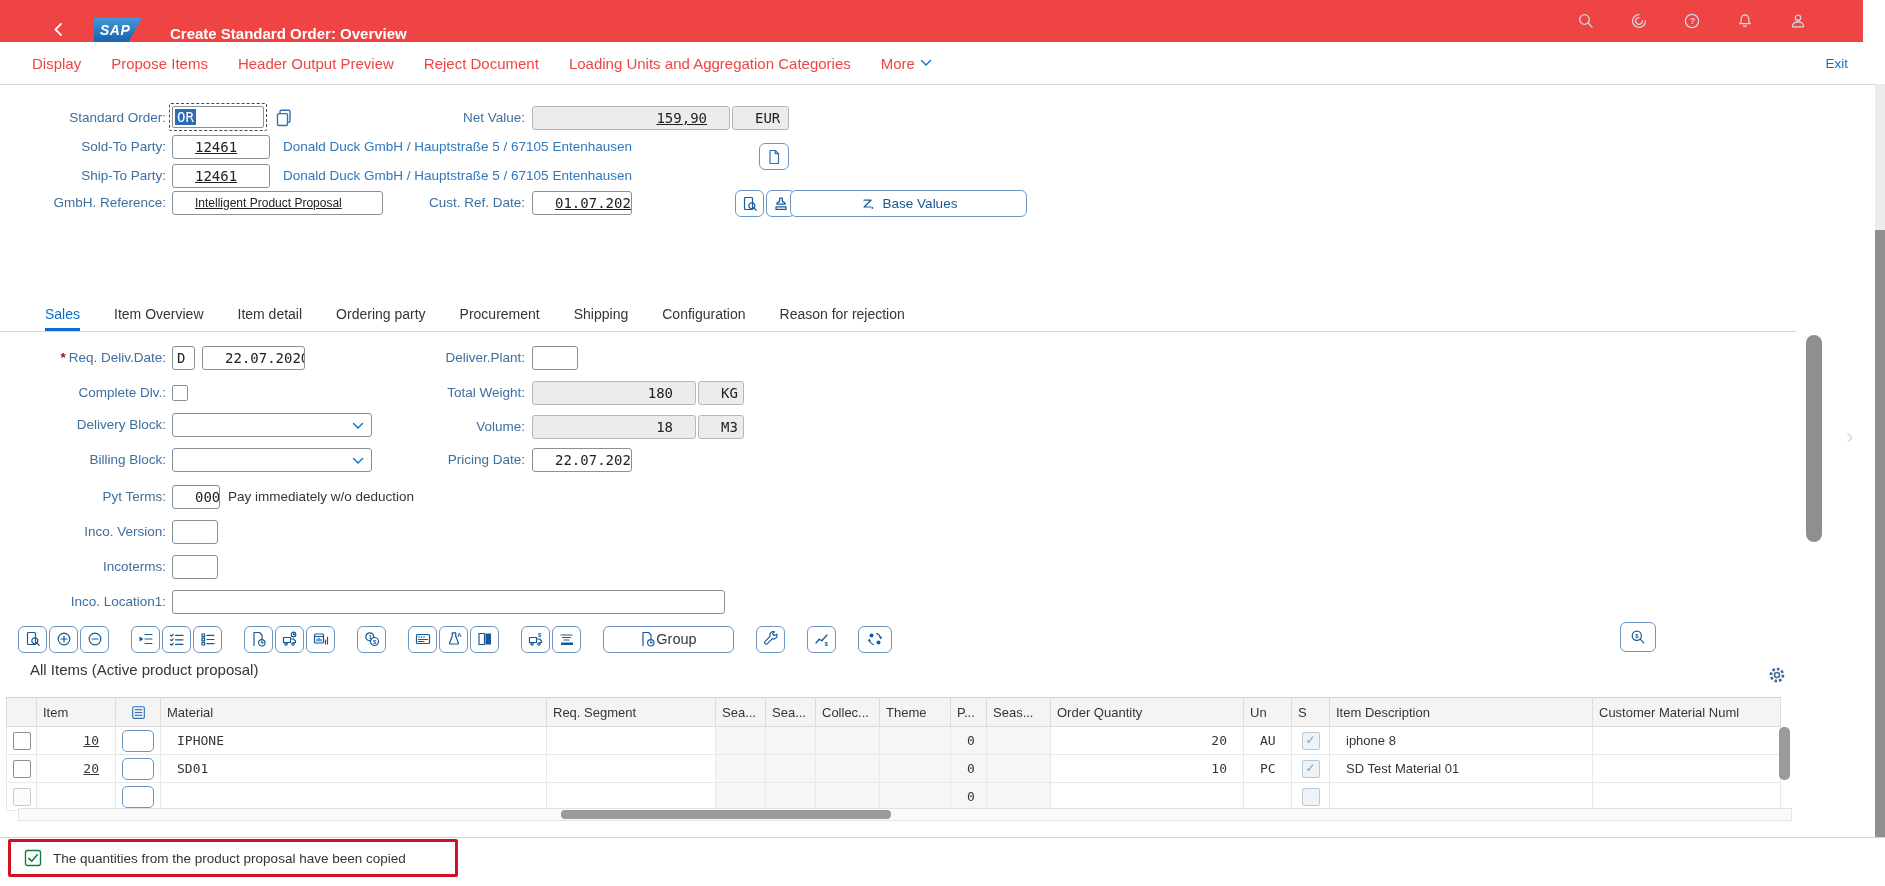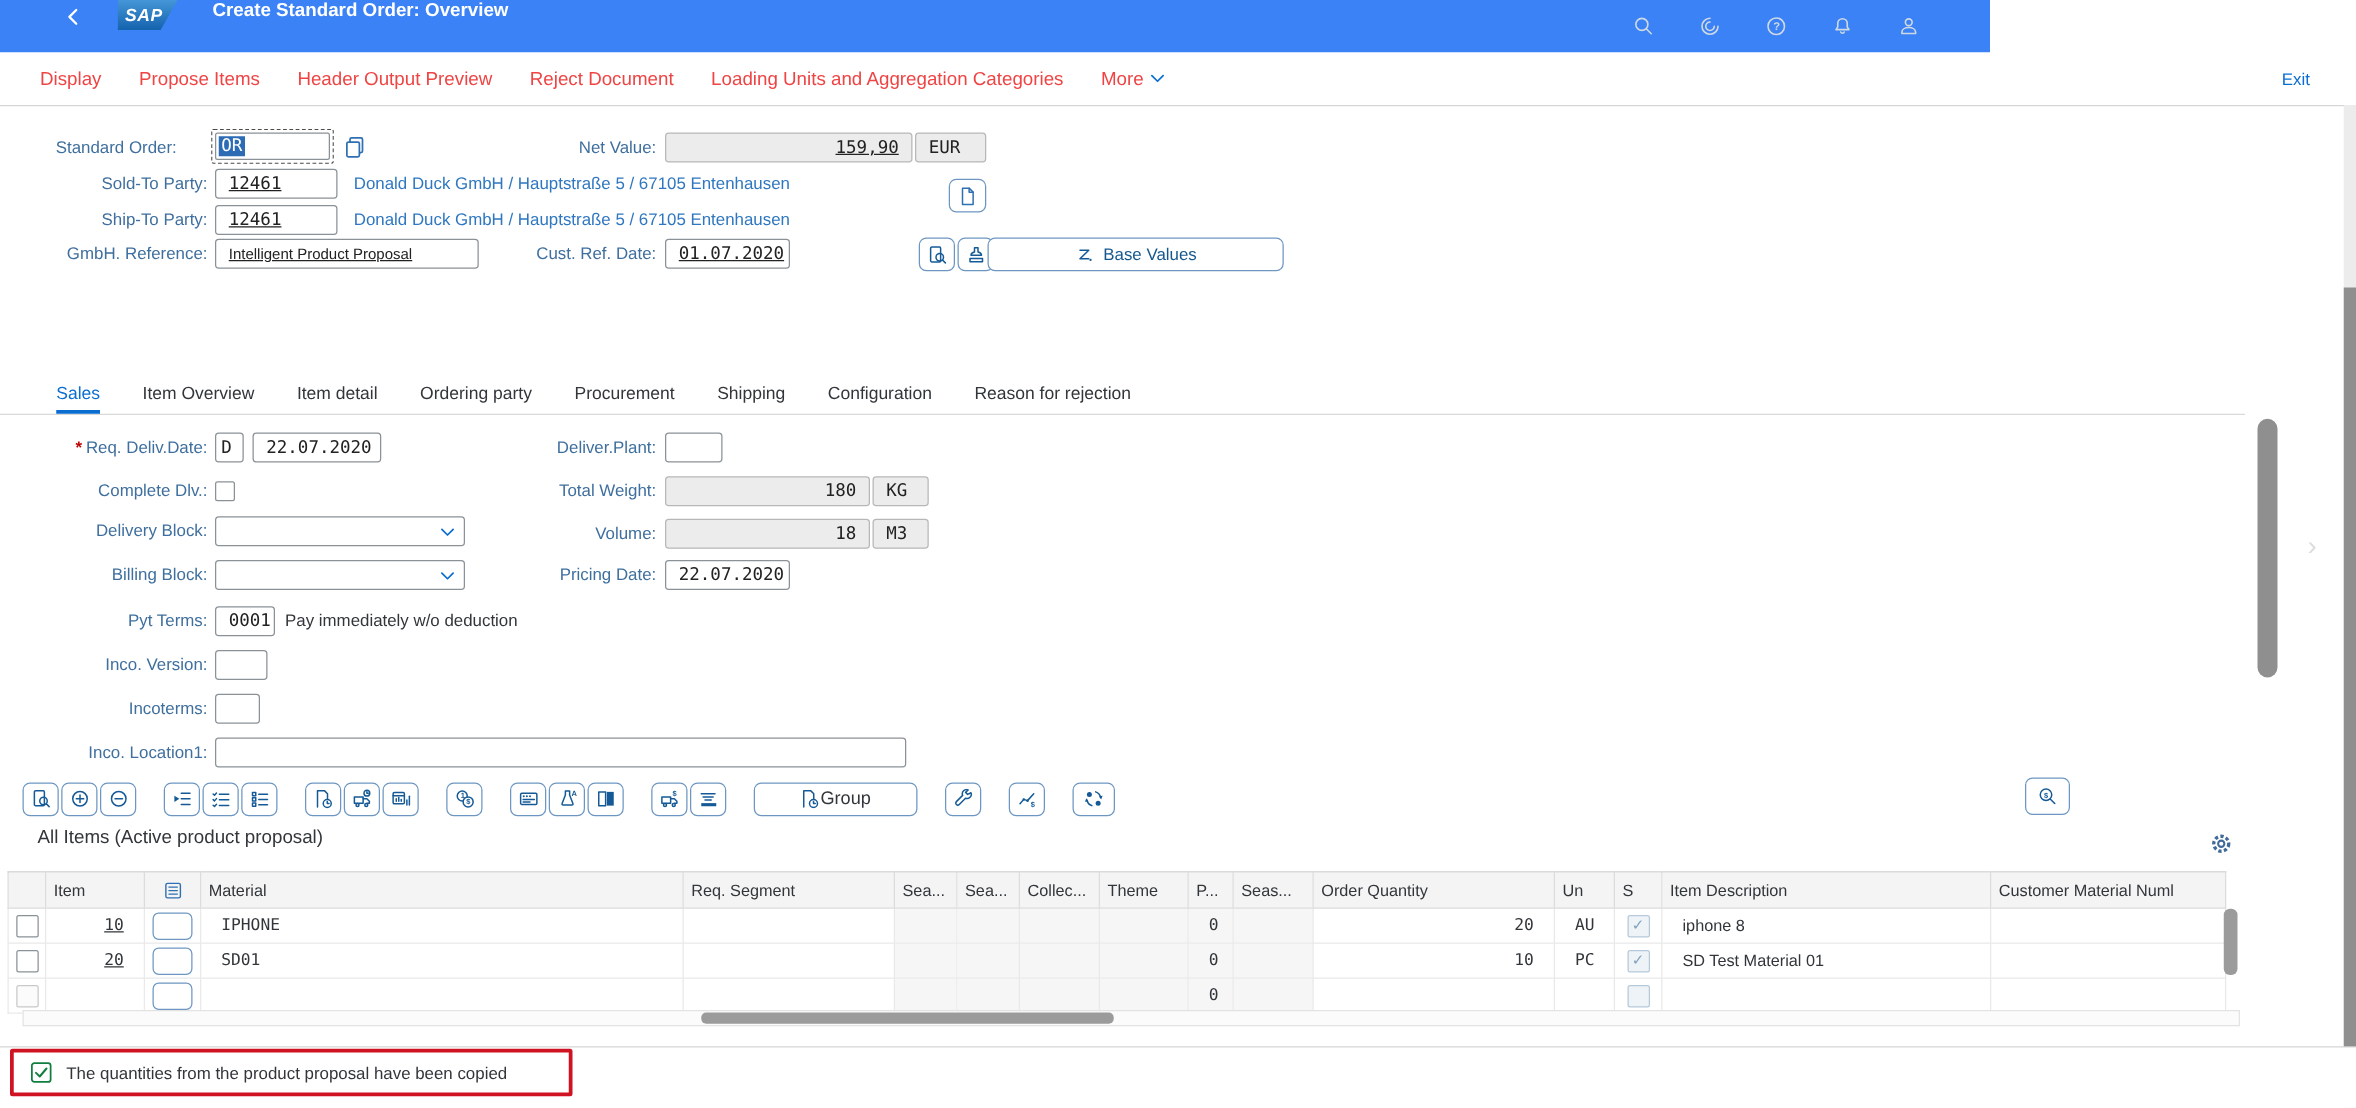--- a/index.html
+++ b/index.html
@@ -1,37 +1,37 @@
 <!DOCTYPE html>
 <html><head>
 <meta charset="utf-8">
 <style>
   html,body{margin:0;padding:0;width:1885px;height:886px;overflow:hidden;background:#fff;
     font-family:"Liberation Sans",sans-serif;color:#32363a;}
   .abs{position:absolute;}
   
-  .shell{position:absolute;left:0;top:0;width:1592px;height:42px;background:#3b82f6;display:flex;align-items:flex-start;}
+  .shell{position:absolute;left:0;top:0;width:1863px;height:42px;background:#ef4444;display:flex;align-items:flex-end;}
   .back-btn{margin-left:46px;width:26px;height:26px;display:flex;align-items:center;justify-content:center;cursor:pointer;}
   .sap-logo{margin-left:22px;width:48px;height:24px;background:linear-gradient(180deg,#4596d8 0%,#1463ae 100%);
     clip-path:polygon(0 0,100% 0,72% 100%,0 100%);display:flex;align-items:center;}
   .sap-logo span{color:#fff;font-weight:bold;font-style:italic;font-size:14px;padding-left:6px;letter-spacing:.5px;}
   .shell-title{margin-left:28px;color:#fff;font-size:15px;font-weight:600;}
   .shell-icons{position:absolute;right:55px;top:0;height:42px;display:flex;align-items:center;gap:33px;}
   .shell-icons .sibtn{width:20px;height:20px;display:flex;align-items:center;justify-content:center;cursor:pointer;}
   svg.si{fill:none;stroke:#cfd9e2;stroke-width:1.3;stroke-linecap:round;stroke-linejoin:round;}
   
   .menubar{position:absolute;left:0;top:42px;width:1885px;height:43px;background:#fff;border-bottom:1px solid #d6d6d6;
     display:flex;align-items:center;box-sizing:border-box;}
   .menu-item{color:#ef4444;font-size:15px;margin-left:30px;cursor:pointer;white-space:nowrap;display:flex;align-items:center;gap:5px;}
   .menu-item:first-child{margin-left:32px;}
   .menu-exit{position:absolute;right:37px;color:#0a6ed1;font-size:13.5px;cursor:pointer;}
   
   .lbl{position:absolute;height:24px;line-height:24px;text-align:right;color:#3f6f9e;font-size:13.5px;white-space:nowrap;}
   .inp{position:absolute;height:24px;border:1px solid #8a9197;border-radius:3px;background:#fff;
-    font:14px "DejaVu Sans Mono",monospace;color:#222;line-height:22px;padding:0 10px;box-sizing:border-box;white-space:nowrap;overflow:hidden;}
+    font:14px "DejaVu Sans Mono",monospace;color:#222;line-height:22px;padding:0 22px;box-sizing:border-box;white-space:nowrap;overflow:hidden;}
   .inp.ro{background:#ececec;border-color:#b7b7b7;}
   .inp.right{text-align:right;}
   .und{text-decoration:underline;}
   .prop{font-family:"Liberation Sans",sans-serif;font-size:12px;}
   .cb{position:absolute;width:16px;height:16px;border:1px solid #8a9197;border-radius:2px;background:#fff;box-sizing:border-box;cursor:pointer;}
   .sel{position:absolute;height:24px;border:1px solid #8a9197;border-radius:3px;background:#fff;box-sizing:border-box;cursor:pointer;}
   .sel svg{position:absolute;right:7px;top:8px;}
   .focus-wrap{position:absolute;border:1px dashed #4a4a4a;padding:2px;border-radius:2px;}
   .focus-wrap .inner{width:92px;height:22px;border:1px solid #8a9197;border-radius:2px;background:#fff;box-sizing:border-box;
     font:14px "DejaVu Sans Mono",monospace;line-height:20px;padding:0 2px;}
@@ -142,21 +142,21 @@
   <span class="menu-item">Loading Units and Aggregation Categories</span>
   <span class="menu-item">
     <span>More</span>
     <svg width="12" height="8" viewBox="0 0 12 8">
         <polyline points="1.5,1.5 6,6 10.5,1.5" fill="none" stroke="#0a6ed1" stroke-width="1.4" stroke-linecap="round" stroke-linejoin="round"></polyline>
       </svg>
   </span>
   <span class="menu-exit">Exit</span>
 </div>
 
-<div class="lbl" style="left:20px;top:106px;width:146px;text-align:center;">Standard Order:</div>
+<div class="lbl" style="left:20px;top:106px;width:146px;">Standard Order:</div>
 <div class="focus-wrap" style="left:169px;top:103px;">
   <div class="inner"><span class="selection">OR</span></div>
 </div>
 <div class="abs" style="left:274px;top:108px;width:20px;height:20px;cursor:pointer;">
   <svg width="20" height="20" viewBox="0 0 16 16">
       <g fill="none" stroke="#2f6fb3" stroke-width="1.1">
         <rect x="4.8" y="1.8" width="8" height="9.5" rx="1"></rect>
         <rect x="2.8" y="4.5" width="8" height="9.5" rx="1" style="fill:#fff"></rect>
       </g>
     </svg>

